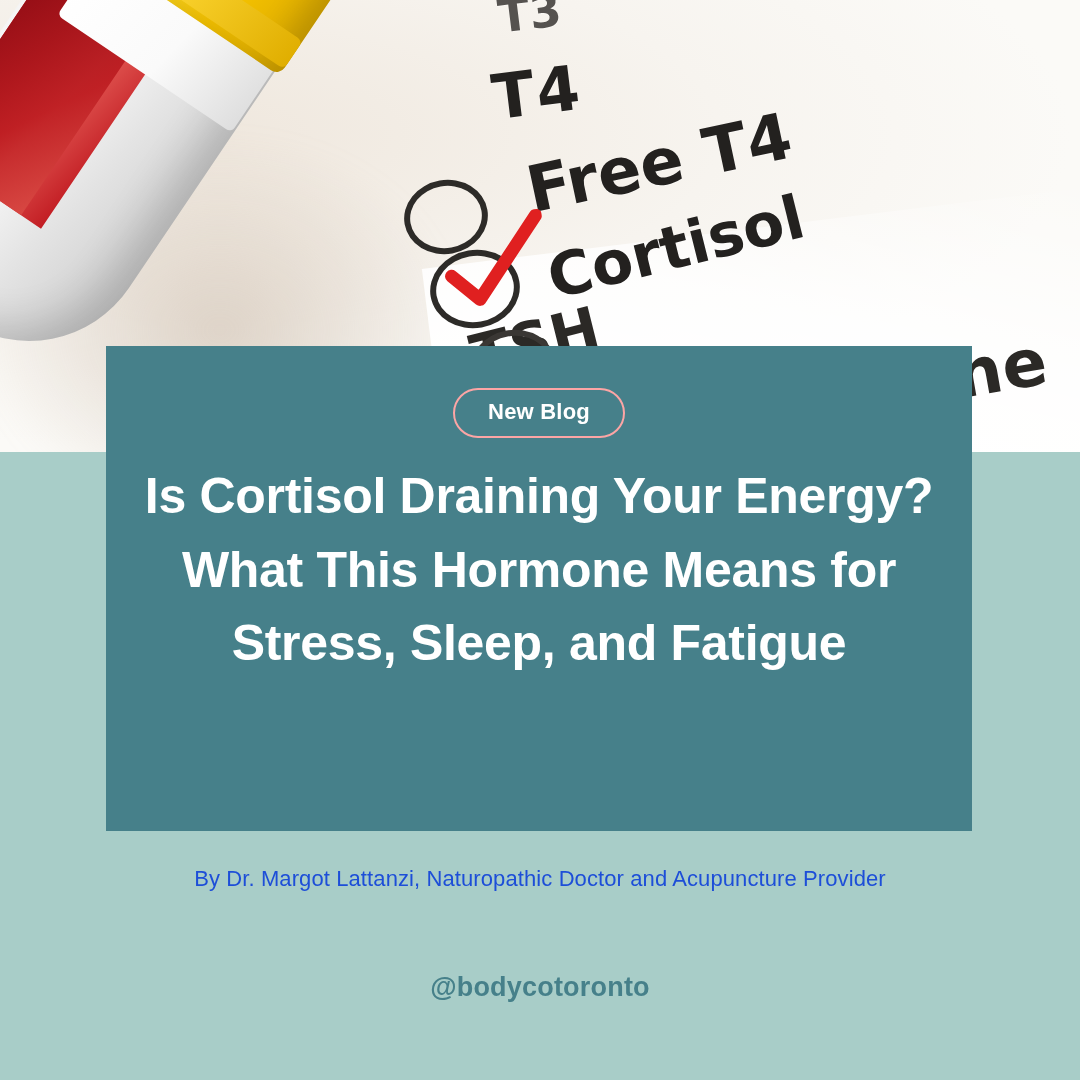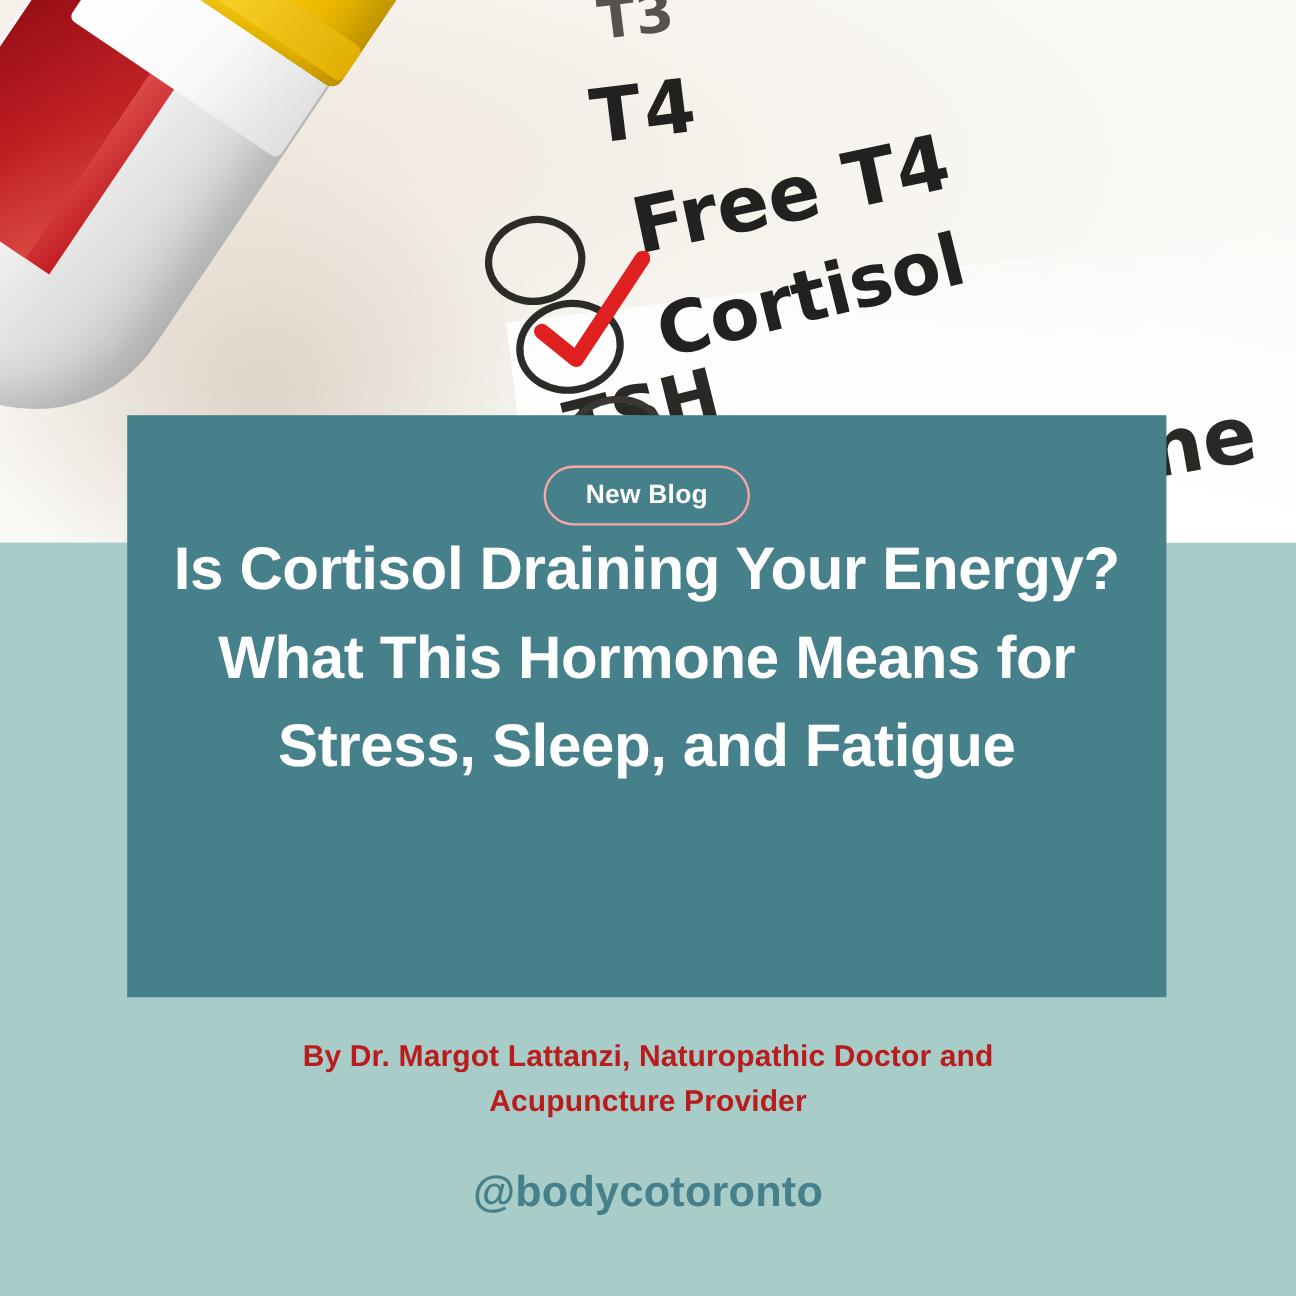--- a/index.html
+++ b/index.html
@@ -246,51 +246,52 @@
     border-radius: 40px;
     padding: 11px 33px 13px;
     color: #ffffff;
     font-size: 22px;
     font-weight: 700;
     letter-spacing: .2px;
     line-height: 1;
   }
 
   .headline {
+    margin-top: 22px;
     width: 820px;
     text-align: center;
     color: #ffffff;
     font-size: 50px;
     font-weight: 700;
     line-height: 1.47;
     letter-spacing: -0.3px;
   }
 
   
   .byline {
     position: absolute;
     left: 190px;
     top: 862px;
     width: 700px;
     text-align: center;
-    color: #b91c1c;
-    font-size: 25px;
-    font-weight: 700;
+    color: #1d4ed8;
+    font-size: 22px;
+    font-weight: 400;
     line-height: 1.5;
     letter-spacing: .1px;
   }
 
   .handle {
     position: absolute;
     left: 290px;
     top: 972px;
     width: 500px;
     text-align: center;
     color: #46808a;
-    font-size: 36px;
+    font-size: 27px;
     font-weight: 700;
     letter-spacing: .2px;
   }
 </style>
 </head>
 <body>
 
 <div class="poster">
 
   <div class="bg-band"></div>

